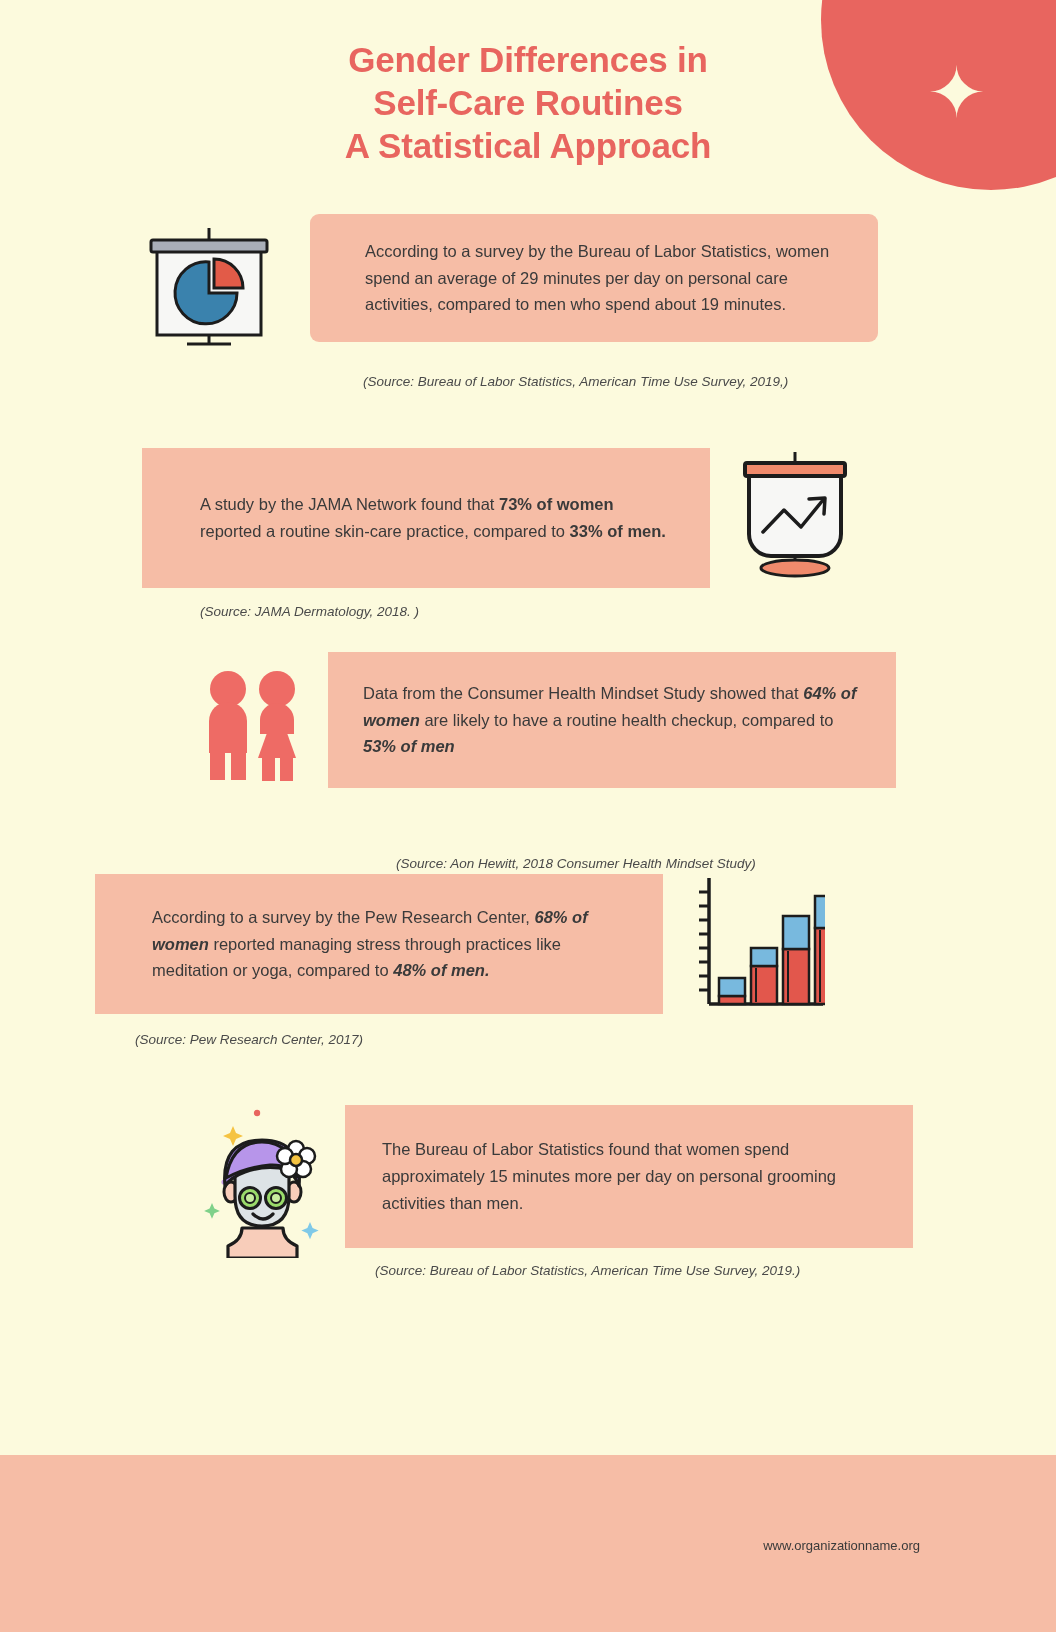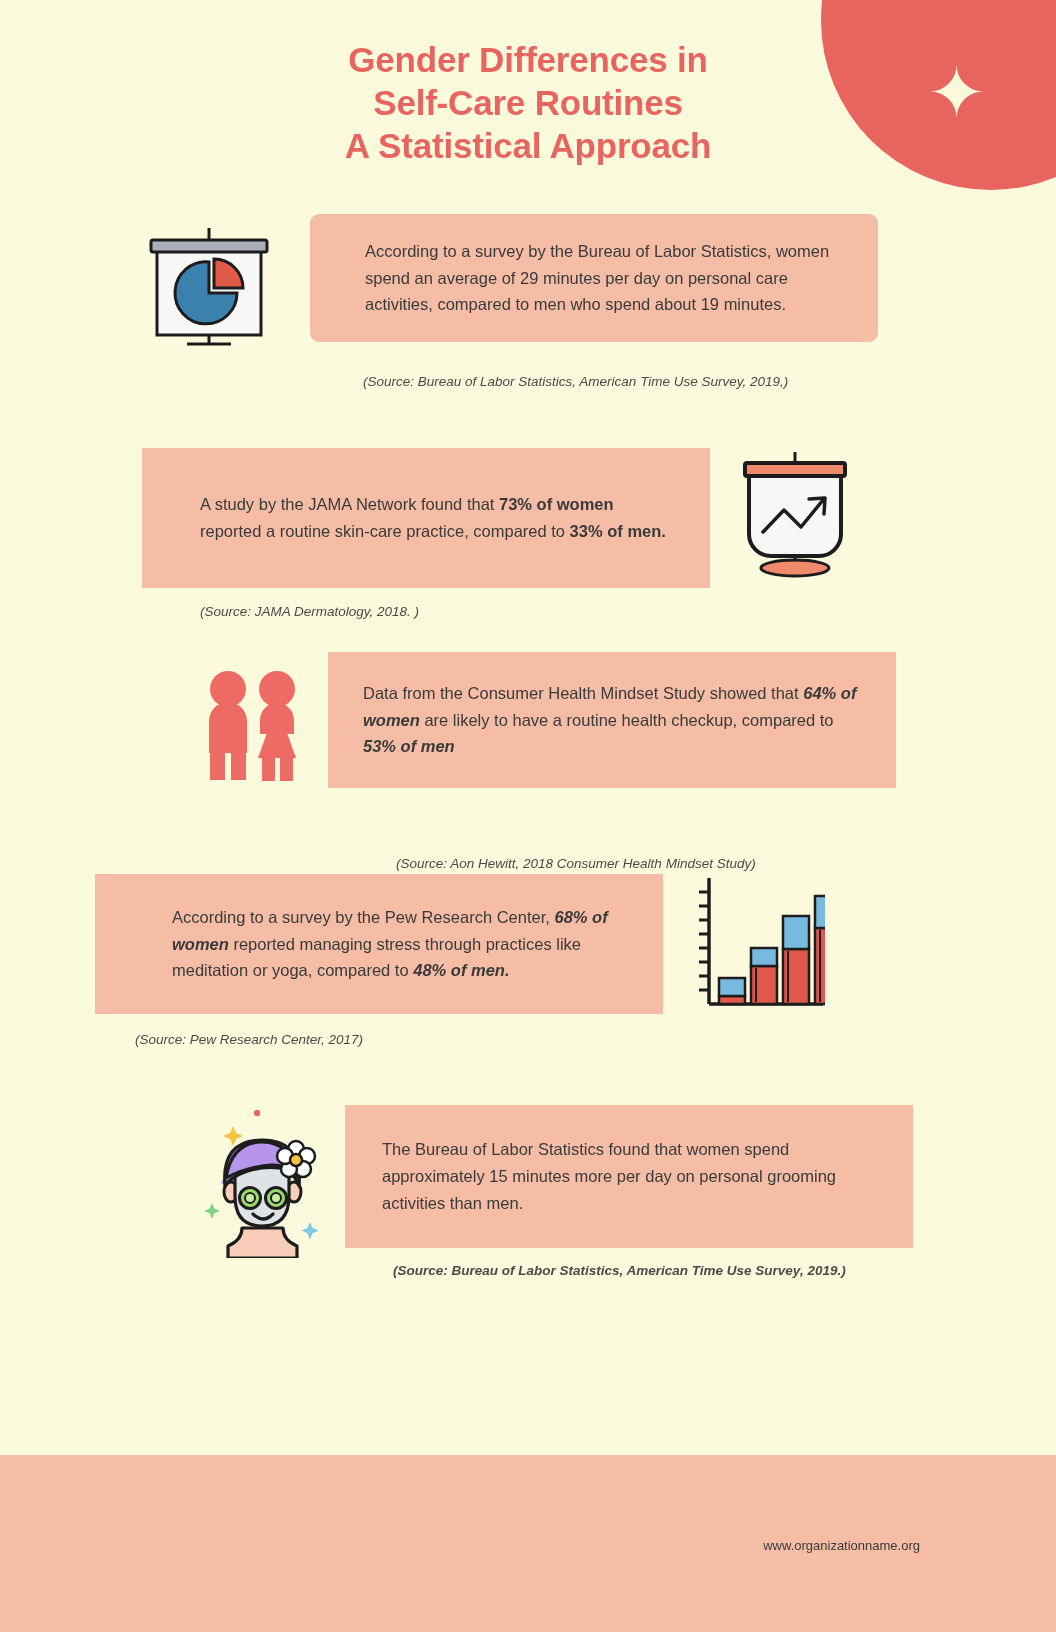--- a/index.html
+++ b/index.html
@@ -71,25 +71,25 @@
   
   #card1 { left: 310px; top: 214px; width: 568px; height: 128px; border-radius: 9px; padding: 0 42px 0 55px; }
   #src1  { left: 363px; top: 372px; width: 460px; }
 
   #card2 { left: 142px; top: 448px; width: 568px; height: 140px; padding: 0 36px 0 58px; }
   #src2  { left: 200px; top: 602px; width: 420px; }
 
   #card3 { left: 328px; top: 652px; width: 568px; height: 136px; padding: 0 28px 0 35px; }
   #src3  { left: 396px; top: 808px; width: 470px; margin-top: 46px; }
 
-  #card4 { left: 95px; top: 874px; width: 568px; height: 140px; padding: 0 30px 0 77px; }
+  #card4 { left: 95px; top: 874px; width: 568px; height: 140px; padding: 0 30px 0 57px; }
   #src4  { left: 135px; top: 1030px; width: 420px; }
 
   #card5 { left: 345px; top: 1105px; width: 568px; height: 143px; padding: 0 28px 0 37px; }
-  #src5  { left: 393px; top: 1261px; width: 540px; font-weight: bold; }
+  #src5  { left: 375px; top: 1261px; width: 540px; }
 
   
   .footer {
     position: absolute; left: 0; right: 0; bottom: 0;
     height: 177px;
     background: #F6BDA6;
   }
   .footer-url {
     position: absolute; right: 136px; bottom: 79px;
     color: #3A3A3A; font-size: 13px;

